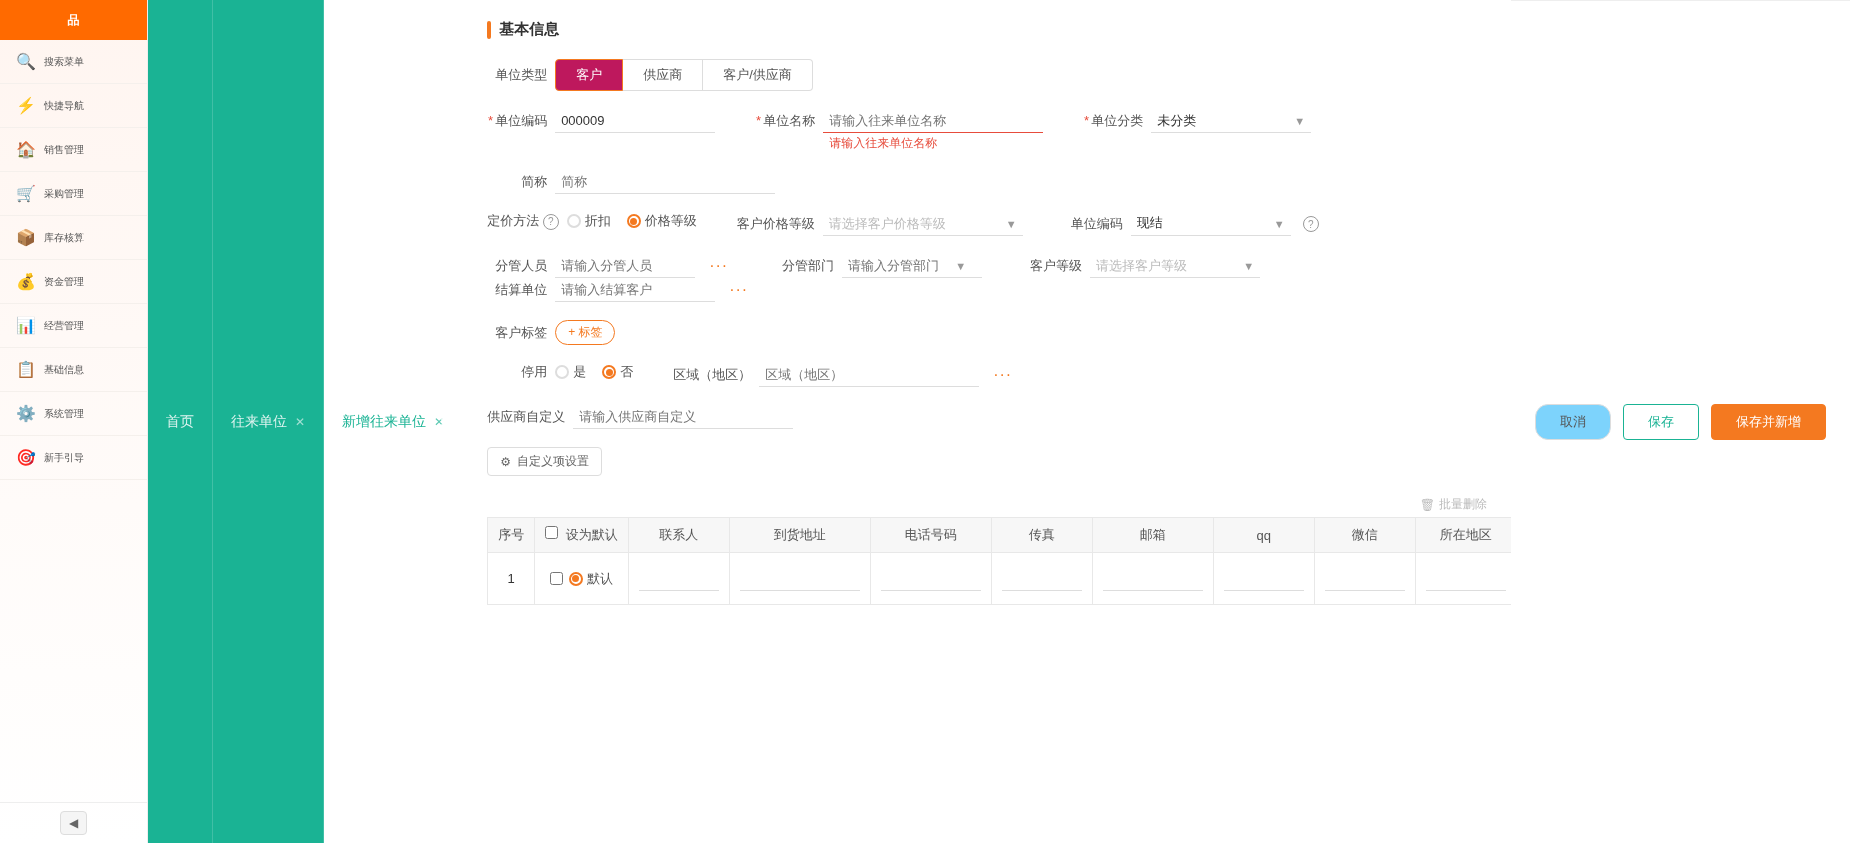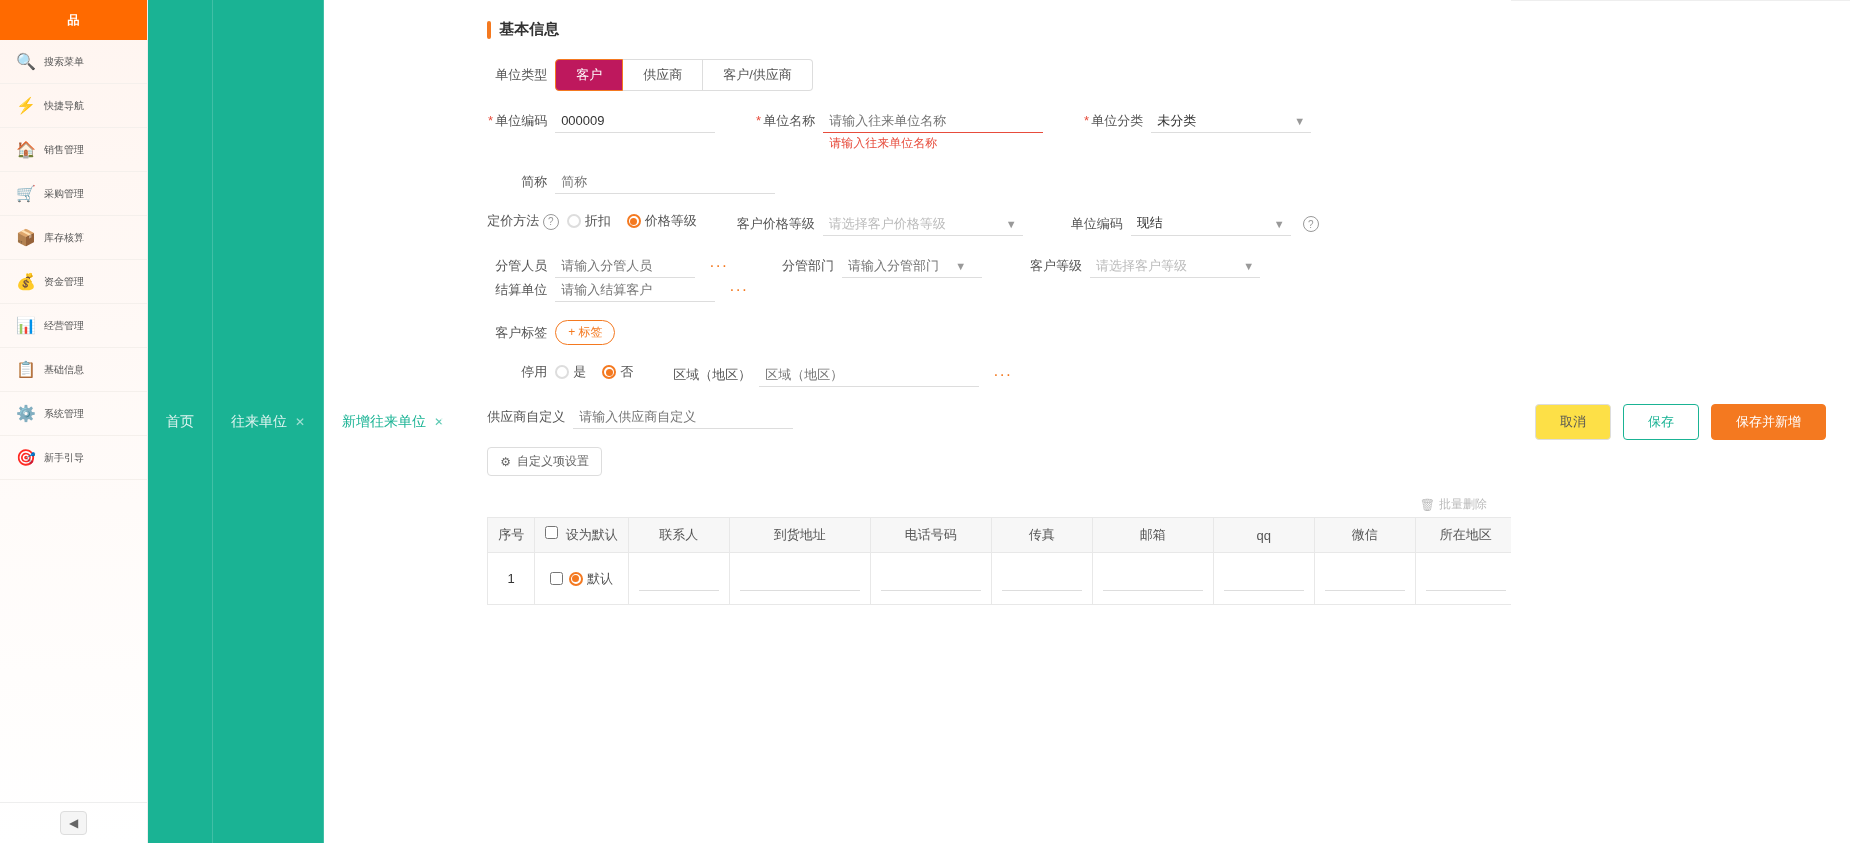--- a/index.html
+++ b/index.html
@@ -339,23 +339,24 @@
       flex-shrink: 0;
     }
     .btn {
       padding: 8px 24px;
       border-radius: 4px;
       font-size: 13px;
       cursor: pointer;
       border: 1px solid #ddd;
     }
     .btn-default {
-      background: #fde047;
+      background: #7dd3fc;
       color: #555;
       border-color: #ddd;
+      border-radius: 13px;
     }
     .btn-primary {
       background: #fff;
       color: #1ab394;
       border-color: #1ab394;
     }
     .btn-orange {
       background: #f47920;
       color: white;
       border-color: #f47920;

